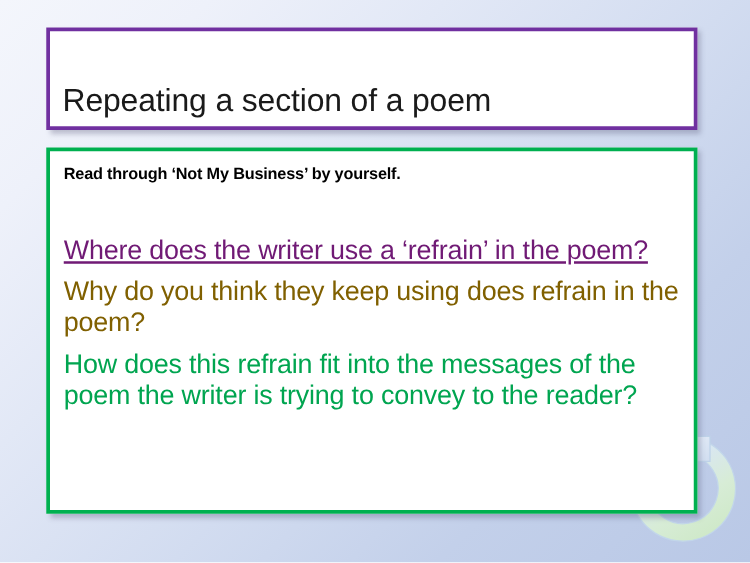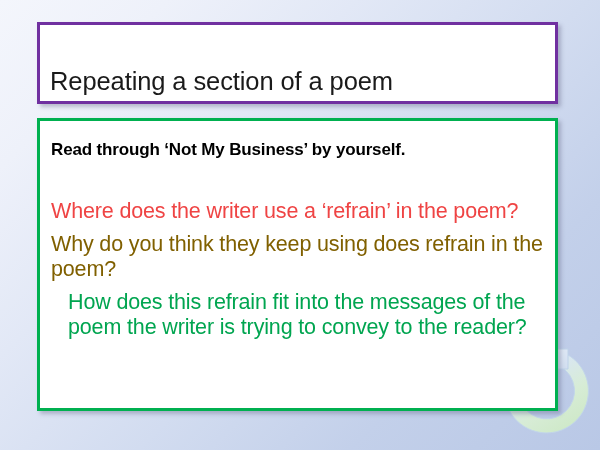--- a/index.html
+++ b/index.html
@@ -79,35 +79,35 @@
   }
 
   #content-inner {
     position: absolute;
     left: 11px;
     top: 5px;
     right: 8px;
   }
 
   #read-heading {
-    font-size: 17px;
+    font-size: 13px;
     line-height: 26px;
     font-weight: bold;
     color: #000000;
     letter-spacing: -0.15px;
-    margin: 11px 0 36px 0;
+    margin: 0 0 36px 0;
   }
 
   .question {
     font-size: 21.5px;
     line-height: 25.5px;
     margin: 0 0 7px 0;
     letter-spacing: -0.15px;
   }
-  .question:last-child { margin-bottom: 0; margin-left: 17px; }
+  .question:last-child { margin-bottom: 0; }
 </style>
 </head>
 <body>
 
 <div id="slide">
 
   <svg id="loop-arrow" viewBox="0 0 122 122">
     <defs>
       <linearGradient id="arrGrad" x1="0" y1="0" x2="0.65" y2="1">
         <stop offset="0%" stop-color="#e6eef8"></stop>
@@ -135,21 +135,21 @@
       <span>Repeating a section of a poem</span><br>
       <span>throughout a poem is called a </span><span class="bold">refrain</span><span>.</span>
     </div>
   </div>
 
   <div id="content-box" style="border-color: rgb(0, 176, 80);">
     <div id="content-inner">
 
       <div id="read-heading">Read through ‘Not My Business’ by yourself.</div>
 
-      <p class="question" id="q1" style="color: #ef4444;">Where does the writer use a ‘refrain’ in the poem?</p>
+      <p class="question" id="q1" style="color: #701a75; text-decoration: underline;">Where does the writer use a ‘refrain’ in the poem?</p>
 
       <p class="question" id="q2" style="color: rgb(128, 96, 0);">Why do you think they keep using does refrain in the poem?</p>
 
       <p class="question" id="q3" style="color: rgb(0, 165, 80);">How does this refrain fit into the messages of the poem the writer is trying to convey to the reader?</p>
 
     </div>
   </div>
 
 </div>
 

